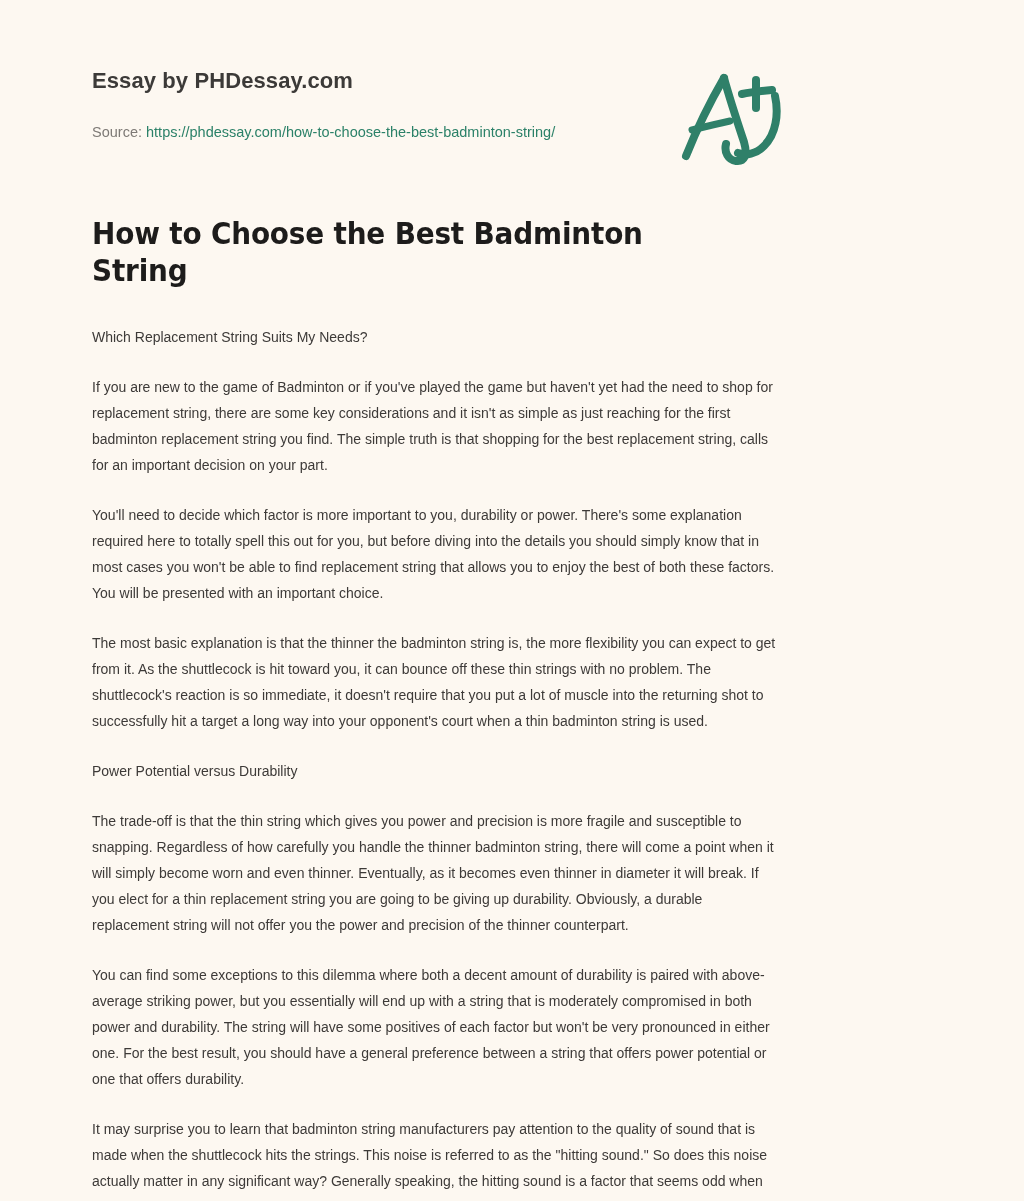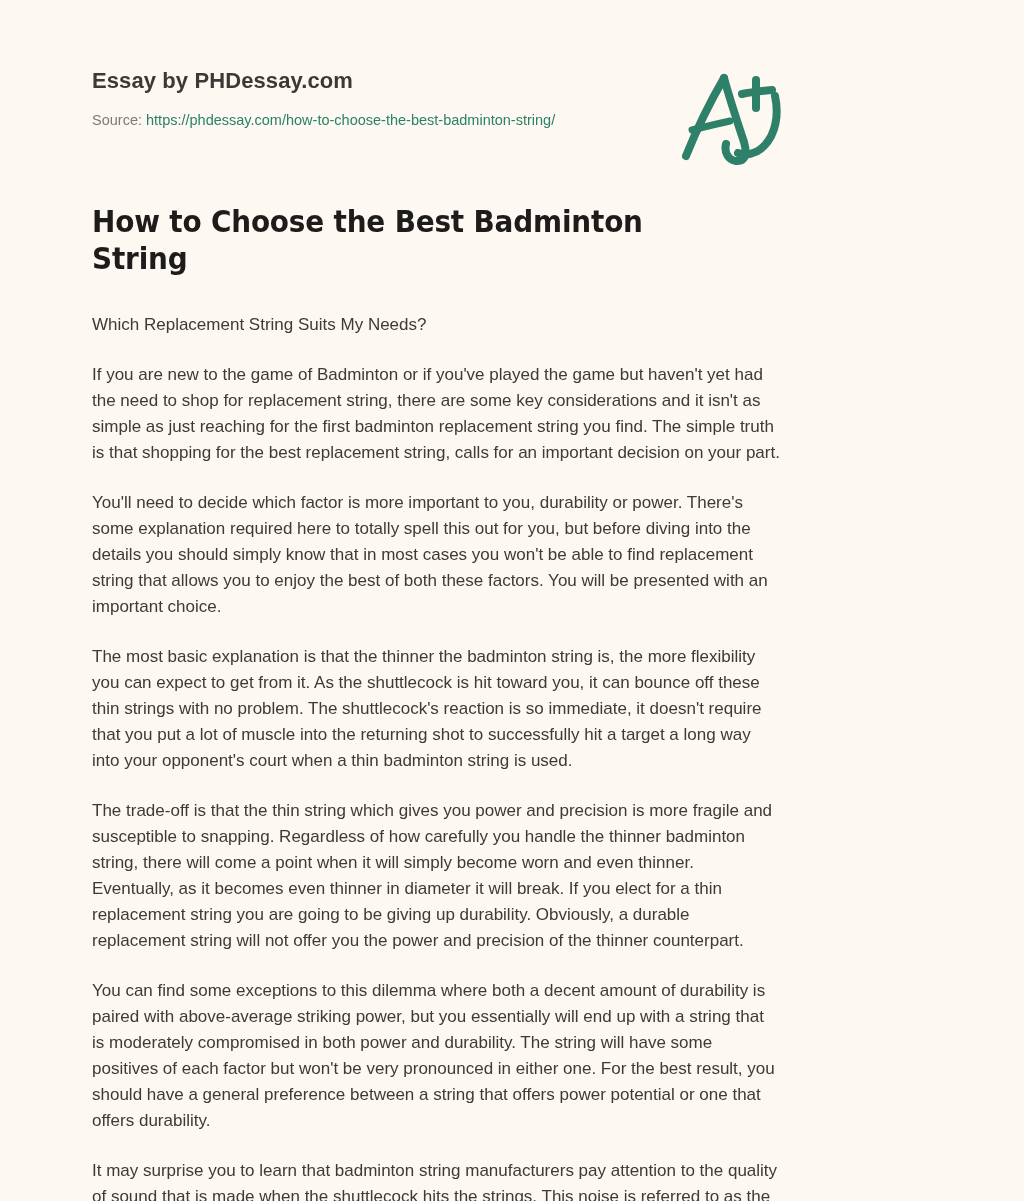--- a/index.html
+++ b/index.html
@@ -30,21 +30,21 @@
   }
   .brand-title {
     font-size: 22px;
     font-weight: bold;
     color: #3c3a38;
     letter-spacing: 0.1px;
     line-height: 1.2;
     margin: 0;
   }
   .source-line {
-    margin-top: 16px;
+    margin-top: 28px;
     font-size: 14.5px;
     color: #7e7a76;
     line-height: 1.4;
     white-space: nowrap;
   }
   .source-label {
     color: #7e7a76;
   }
   .source-url {
     color: #2b8168;
@@ -75,21 +75,21 @@
     font-weight: bold;
     color: #1d1c1b;
     line-height: 1.25;
     margin: 0 0 34px 0;
     letter-spacing: -0.2px;
     transform: scaleX(0.93);
     transform-origin: left center;
   }
 
   .body-block {
-    font-size: 17px;
+    font-size: 14px;
     color: #3d3a38;
     line-height: 26px;
     margin: 0 0 24px 0;
     max-width: 842px;
     text-align: left;
   }
   .body-block:last-child {
     margin-bottom: 0;
   }
   .subhead {
@@ -130,20 +130,21 @@
   </div>
 
   <div class="article">
     <h2 class="article-title">How to Choose the Best Badminton String</h2>
 
     <div class="article-body">
         <p class="body-block subhead">Which Replacement String Suits My Needs?</p>
         <p class="body-block">If you are new to the game of Badminton or if you've played the game but haven't yet had the need to shop for replacement string, there are some key considerations and it isn't as simple as just reaching for the first badminton replacement string you find. The simple truth is that shopping for the best replacement string, calls for an important decision on your part.</p>
         <p class="body-block">You'll need to decide which factor is more important to you, durability or power. There's some explanation required here to totally spell this out for you, but before diving into the details you should simply know that in most cases you won't be able to find replacement string that allows you to enjoy the best of both these factors. You will be presented with an important choice.</p>
         <p class="body-block">The most basic explanation is that the thinner the badminton string is, the more flexibility you can expect to get from it. As the shuttlecock is hit toward you, it can bounce off these thin strings with no problem. The shuttlecock's reaction is so immediate, it doesn't require that you put a lot of muscle into the returning shot to successfully hit a target a long way into your opponent's court when a thin badminton string is used.</p>
+        <p class="body-block subhead">Power Potential versus Durability</p>
         <p class="body-block">The trade-off is that the thin string which gives you power and precision is more fragile and susceptible to snapping. Regardless of how carefully you handle the thinner badminton string, there will come a point when it will simply become worn and even thinner. Eventually, as it becomes even thinner in diameter it will break. If you elect for a thin replacement string you are going to be giving up durability. Obviously, a durable replacement string will not offer you the power and precision of the thinner counterpart.</p>
         <p class="body-block">You can find some exceptions to this dilemma where both a decent amount of durability is paired with above-average striking power, but you essentially will end up with a string that is moderately compromised in both power and durability. The string will have some positives of each factor but won't be very pronounced in either one. For the best result, you should have a general preference between a string that offers power potential or one that offers durability.</p>
         <p class="body-block">It may surprise you to learn that badminton string manufacturers pay attention to the quality of sound that is made when the shuttlecock hits the strings. This noise is referred to as the "hitting sound." So does this noise actually matter in any significant way? Generally speaking, the hitting sound is a factor that seems odd when you are at the early stages of learning the game.</p>
         <p class="body-block">As you practice badminton and get more familiar with the sounds that the strings</p>
       </div>
   </div>
 
 </div>
 
 </body></html>

